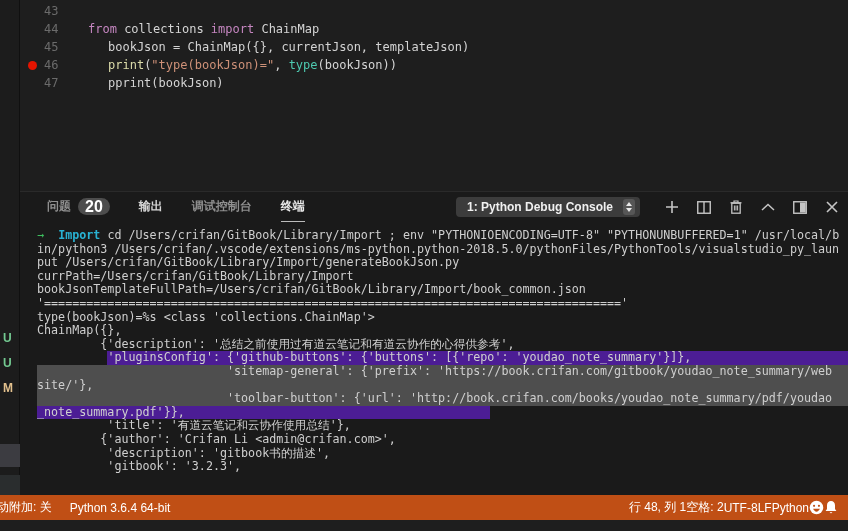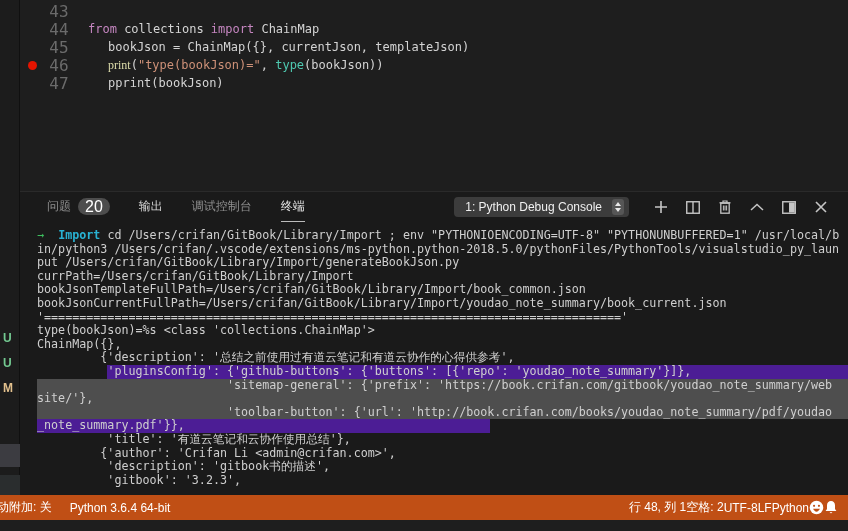--- a/index.html
+++ b/index.html
@@ -17,33 +17,33 @@
 
   
   .editor{position:absolute;left:20px;top:0;width:828px;height:191px;background:#1e1e1e;padding-top:2px;box-sizing:border-box;}
   .ed-row{display:flex;align-items:center;height:18px;position:relative;font-family:"DejaVu Sans Mono","Liberation Mono",monospace;font-size:12px;}
   .gutter{width:68px;flex-shrink:0;display:flex;align-items:center;height:18px;z-index:2;}
   .bp-zone{width:24px;display:flex;justify-content:center;align-items:center;}
   .bp-dot{width:9px;height:9px;border-radius:50%;background:#e51400;}
   .dbg-arrow{position:relative;width:13px;height:12px;}
   .dbg-arrow .tri{position:absolute;left:0;top:0;width:0;height:0;border-left:11px solid #ffcc00;border-top:6px solid transparent;border-bottom:6px solid transparent;}
   .dbg-arrow .dot{position:absolute;left:1px;top:2px;width:8px;height:8px;border-radius:50%;background:#e51400;}
-  .lnum{width:30px;text-align:center;color:#6b6b6b;font-size:16px;}
+  .lnum{width:30px;text-align:left;color:#6b6b6b;font-size:12px;}
   .lnum.cur{color:#c6c6c6;}
   .code{white-space:pre;z-index:1;color:#d4d4d4;}
   .cur-line-bar{position:absolute;left:68px;top:0;height:18px;width:668px;background:#494514;z-index:0;}
   .tok-plain{color:#d4d4d4;}
   .tok-keyword{color:#c586c0;}
-  .tok-func{color:#dcdcaa;font-family:Liberation Serif, serif;}
+  .tok-func{color:#dcdcaa;}
   .tok-string{color:#ce9178;}
   .tok-type{color:#4ec9b0;}
 
   
   .panel{position:absolute;left:20px;top:191px;width:828px;height:315px;background:#1a1a1a;border-top:1px solid #2a2a2a;box-sizing:border-box;}
-  .panel-header{height:30px;display:flex;align-items:center;padding:0 19px 0 27px;}
+  .panel-header{height:30px;display:flex;align-items:center;padding:0 8px 0 27px;font-weight:bold;}
   .tab{height:29px;display:flex;align-items:center;gap:7px;margin-right:29px;font-size:12px;color:#8f8f8f;border-bottom:1px solid transparent;box-sizing:border-box;cursor:pointer;}
   .tab.active{color:#e7e7e7;border-bottom-color:#bbbbbb;}
   .tab.bright{color:#d6d6d6;}
   .tab-badge{background:#4d4d4d;color:#ffffff;font-size:16px;line-height:11px;border-radius:9px;padding:3px 7px;}
   .spacer{flex:1;}
   .console-select{display:flex;align-items:center;gap:10px;background:#3c3c3c;border-radius:4px;height:20px;padding:0 5px 0 11px;color:#f0f0f0;font-size:12px;margin-right:16px;cursor:pointer;}
   .updown{display:flex;flex-direction:column;gap:2px;background:#565656;border-radius:3px;padding:3px 3px;}
   .updown .up{width:0;height:0;border-left:3.5px solid transparent;border-right:3.5px solid transparent;border-bottom:4px solid #e8e8e8;}
   .updown .dn{width:0;height:0;border-left:3.5px solid transparent;border-right:3.5px solid transparent;border-top:4px solid #e8e8e8;}
   .pa-icon{width:16px;height:16px;margin:0 8px;display:flex;align-items:center;justify-content:center;cursor:pointer;}
@@ -183,21 +183,20 @@
           </svg>
       </span>
     </div>
 
     <div class="terminal" id="terminalLines">
         <div class="tline"><span class="t-green">→</span><span>  </span><span class="t-cyan">Import</span><span> cd /Users/crifan/GitBook/Library/Import ; env "PYTHONIOENCODING=UTF-8" "PYTHONUNBUFFERED=1" /usr/local/b</span></div>
         <div class="tline"><span>in/python3 /Users/crifan/.vscode/extensions/ms-python.python-2018.5.0/pythonFiles/PythonTools/visualstudio_py_laun</span></div>
         <div class="tline"><span>put /Users/crifan/GitBook/Library/Import/generateBookJson.py</span></div>
         <div class="tline"><span>currPath=/Users/crifan/GitBook/Library/Import</span></div>
         <div class="tline"><span>bookJsonTemplateFullPath=/Users/crifan/GitBook/Library/Import/book_common.json</span></div>
-        <div class="tline"><span>bookJsonCurrentFullPath=/Users/crifan/GitBook/Library/Import/youdao_note_summary/book_current.json</span></div>
         <div class="tline"><span>'=================================================================================='</span></div>
         <div class="tline"><span>type(bookJson)=%s &lt;class 'collections.ChainMap'&gt;</span></div>
         <div class="tline"><span>ChainMap({},</span></div>
         <div class="tline"><span>         {'description': '总结之前使用过有道云笔记和有道云协作的心得供参考',</span></div>
         <div class="tline"><span>          </span><span class="seltext grow">'pluginsConfig': {'github-buttons': {'buttons': [{'repo': 'youdao_note_summary'}]},</span></div>
         <div class="tline selfull"><span>                           'sitemap-general': {'prefix': 'https://book.crifan.com/gitbook/youdao_note_summary/web</span></div>
         <div class="tline selfull"><span>site/'},</span></div>
         <div class="tline selfull"><span>                           'toolbar-button': {'url': 'http://book.crifan.com/books/youdao_note_summary/pdf/youdao</span></div>
         <div class="tline"><span class="seltext pad">_note_summary.pdf'}},</span></div>
         <div class="tline"><span>          'title': '有道云笔记和云协作使用总结'},</span></div>

